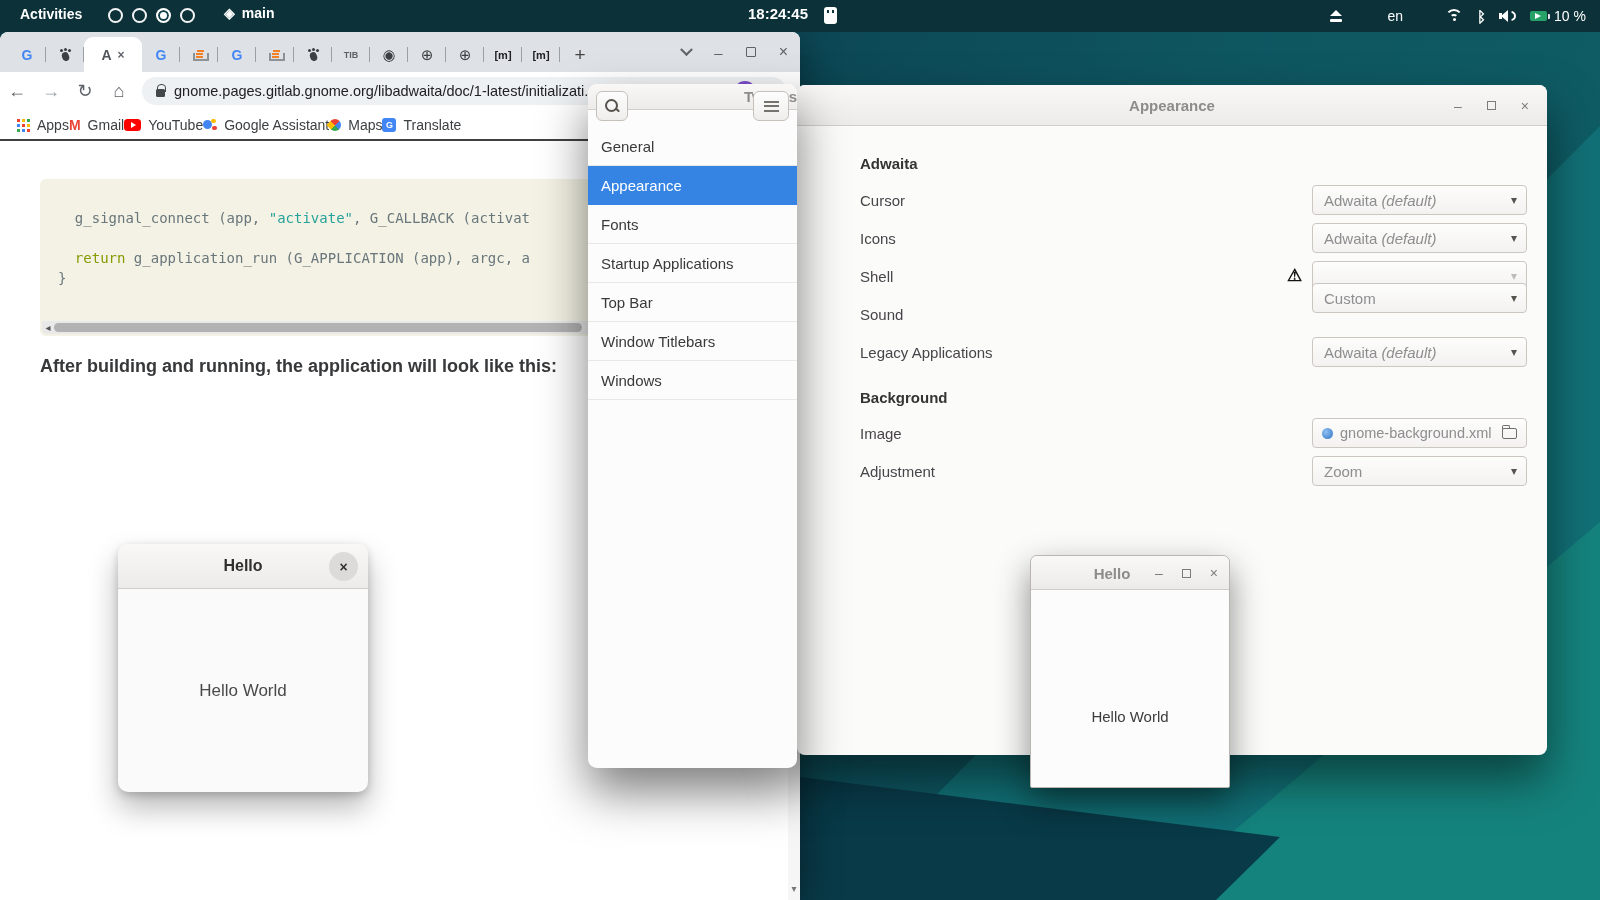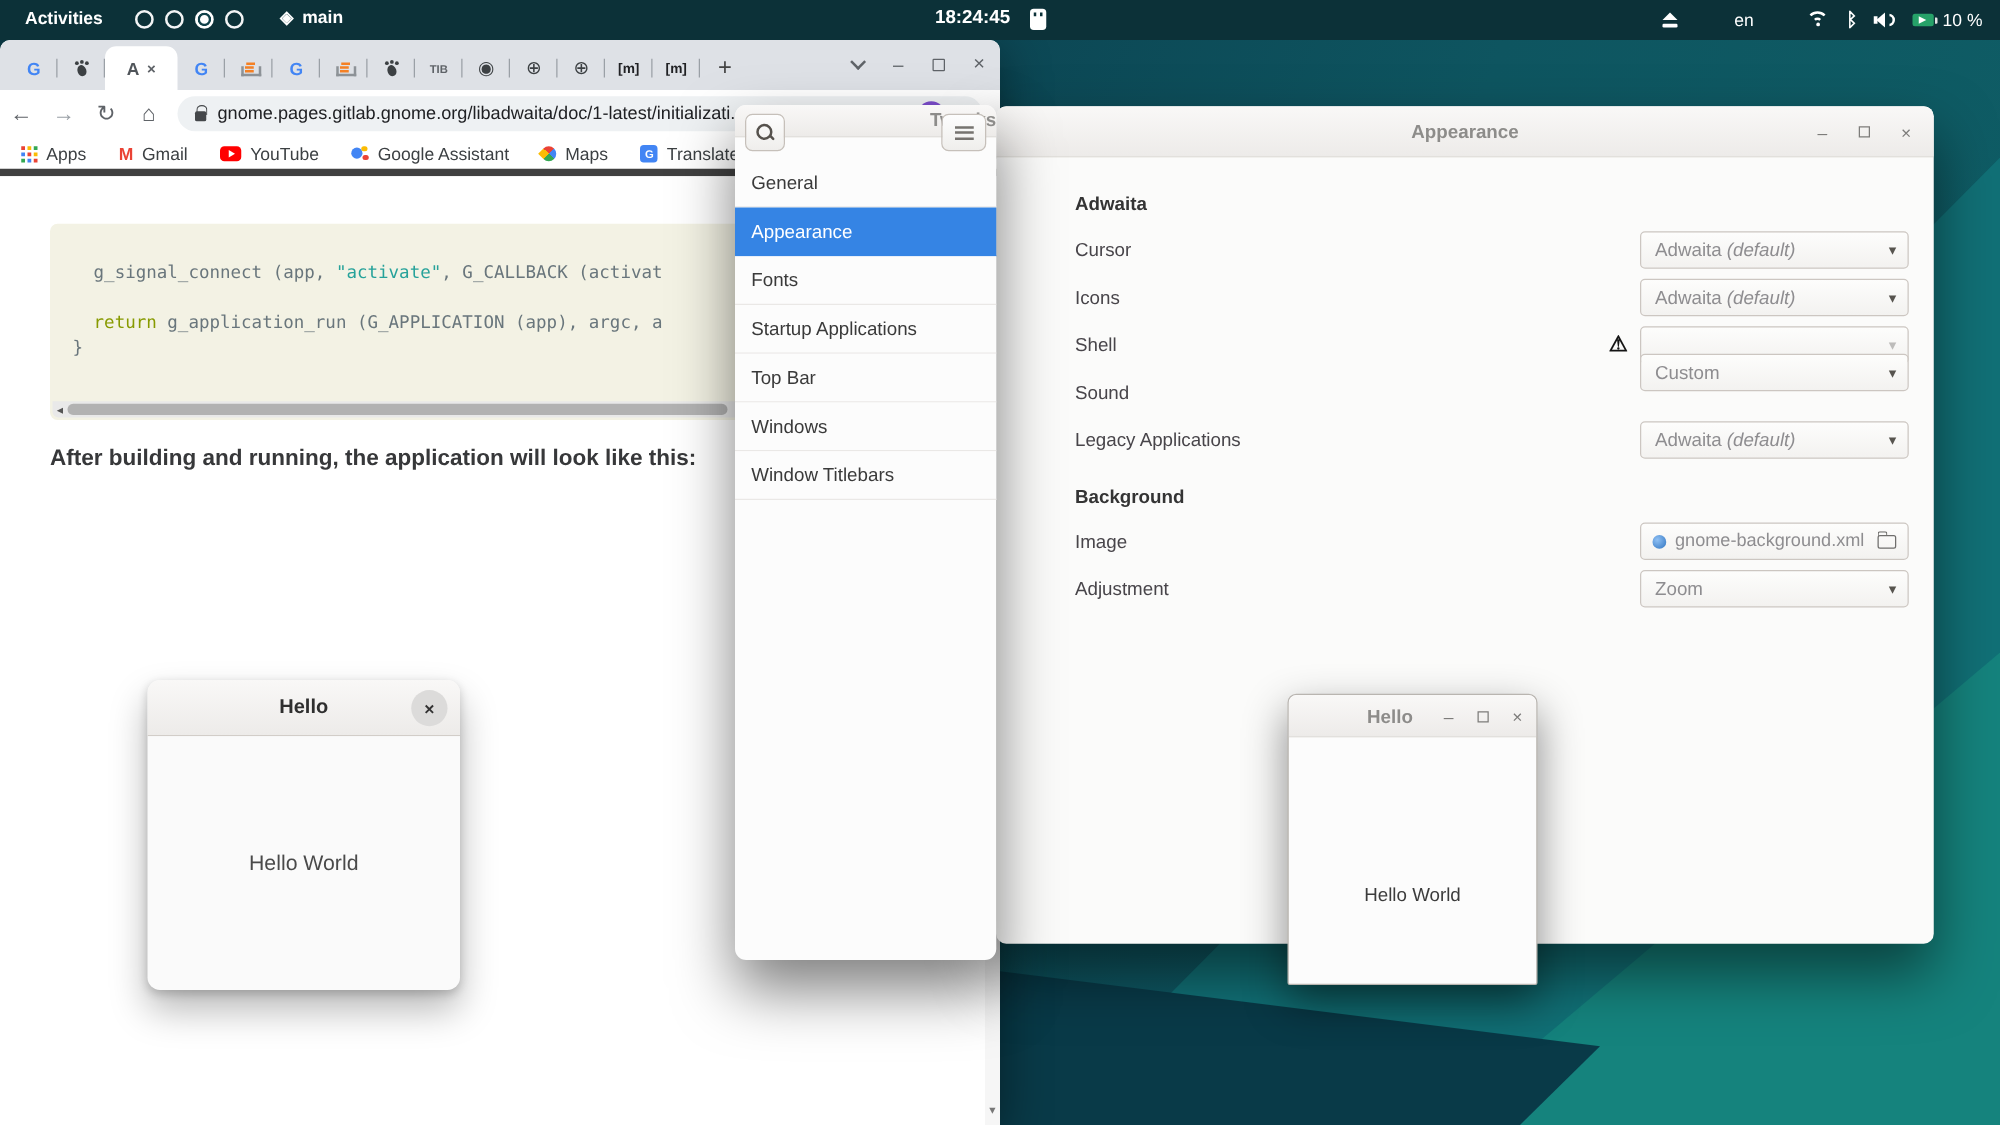--- a/index.html
+++ b/index.html
@@ -75,21 +75,21 @@
 
   .navbar { position:absolute; left:0; top:40px; width:800px; height:38px; background:#fff; display:flex; align-items:center; }
   .nav-icon { color:#5f6368; font-size:18px; width:34px; text-align:center; }
   .nav-icon.dim { color:#9aa0a6; }
   .urlbar { position:relative; height:28px; flex:1; margin:0 14px 0 6px; background:#eef1f3; border-radius:14px; display:flex; align-items:center; padding:0 14px; }
   .lock-icon { position:relative; width:9px; height:8px; background:#44474a; border-radius:1.5px; margin-right:9px; margin-top:3px; }
   .lock-icon::before { content:""; position:absolute; left:1px; top:-5px; width:7px; height:7px; border:1.6px solid #44474a; border-radius:50% 50% 0 0; border-bottom:none; }
   .url-text { font-size:14.5px; color:#202124; white-space:nowrap; overflow:hidden; }
   .avatar { position:absolute; left:734px; top:49px; width:22px; height:22px; border-radius:50%; background:#7c4dcc; }
 
-  .bookmarks { position:absolute; left:0; top:78px; width:800px; height:31px; background:#fff; border-bottom:6px solid #404040; display:flex; align-items:center; gap:26px; padding-left:16px; }
+  .bookmarks { position:absolute; left:0; top:78px; width:800px; height:31px; background:#fff; border-bottom:2px solid #404040; display:flex; align-items:center; padding-left:16px; }
   .bm { display:flex; align-items:center; gap:7px; font-size:14px; color:#3c4043; }
   .ic-apps { width:14px; height:14px; position:relative; }
   .ic-apps::before { content:""; position:absolute; left:1px; top:1px; width:3px; height:3px; background:#ea4335;
     box-shadow:5px 0 #fbbc04,10px 0 #34a853,0 5px #4285f4,5px 5px #ea4335,10px 5px #fbbc04,0 10px #34a853,5px 10px #4285f4,10px 10px #ea4335; }
   .ic-gmail { color:#ea4335; font-weight:bold; font-size:14px; }
   .ic-yt { position:relative; width:17px; height:12px; background:#f00; border-radius:3.5px; }
   .ic-yt::before { content:""; position:absolute; left:7px; top:3px; border-left:5px solid #fff; border-top:3px solid transparent; border-bottom:3px solid transparent; }
   .ic-assist { position:relative; width:14px; height:14px; }
   .ic-assist::before { content:""; position:absolute; left:0; top:2px; width:9px; height:9px; border-radius:50%; background:#4285f4; }
   .ic-assist::after { content:""; position:absolute; left:9px; top:8px; width:4.5px; height:4.5px; border-radius:50%; background:#ea4335; box-shadow:-1px -7px 0 #fbbc04; }
@@ -357,24 +357,24 @@
       <div class="tw-row">
           <span>Fonts</span>
         </div>
       <div class="tw-row">
           <span>Startup Applications</span>
         </div>
       <div class="tw-row">
           <span>Top Bar</span>
         </div>
       <div class="tw-row">
+          <span>Window Titlebars</span>
+        </div>
+      <div class="tw-row">
           <span>Windows</span>
-        </div>
-      <div class="tw-row">
-          <span>Window Titlebars</span>
         </div>
     </div>
   </div>
 
   <div class="appearance">
     <div class="ap-hdr gnome-hdr">
       <span class="gnome-title">Appearance</span>
       <div class="ap-controls">
         <span class="gwc">–</span>
         <span class="gwc-max"></span>

